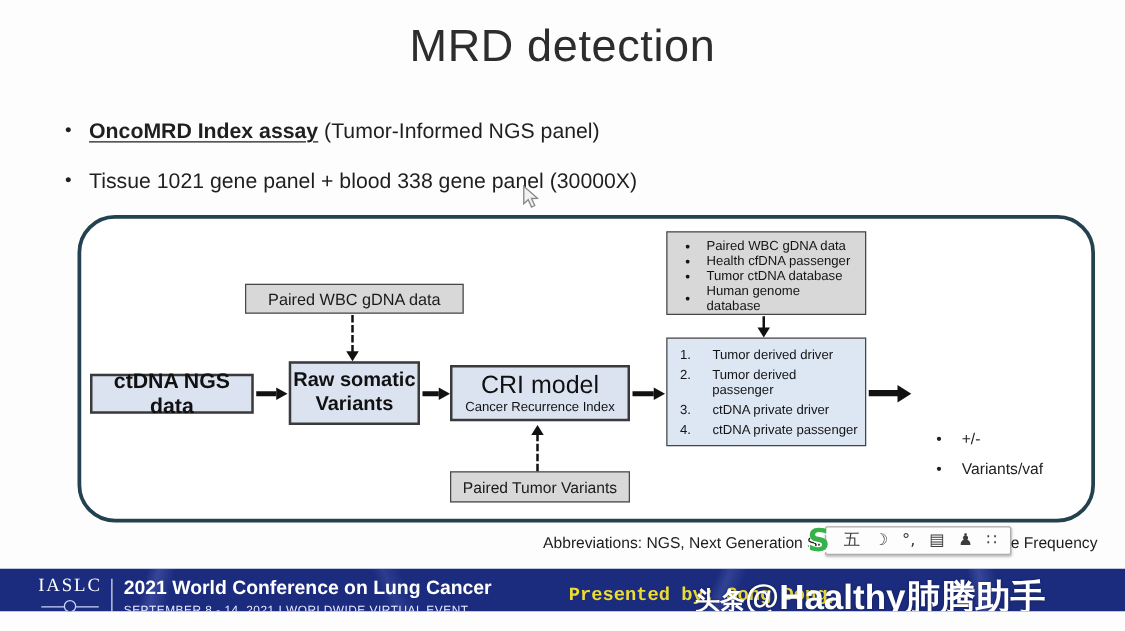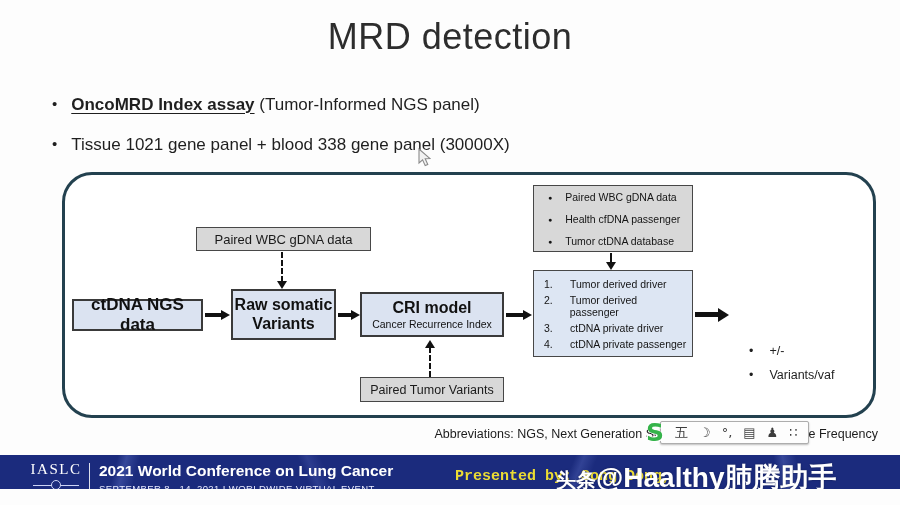--- a/index.html
+++ b/index.html
@@ -24,21 +24,21 @@
   .bluebox { position:absolute; background:#dbe3f1; border:2px solid #3a3a3a;
              display:flex; align-items:center; justify-content:center;
              color:#111; text-align:center; }
   .graybox { position:absolute; background:#d8d8d8; border:1.5px solid #474747;
              display:flex; align-items:center; justify-content:center;
              color:#1a1a1a; font-size:13px; }
   .bx-ctdna { left:72px; top:299px; width:131px; height:32px; font-weight:bold; font-size:17px; }
   .bx-raw   { left:231px; top:289px; width:105px; height:51px; font-weight:bold; font-size:16px;
               flex-direction:column; line-height:1.15; }
   .bx-cri   { left:360px; top:292px; width:144px; height:45px; flex-direction:column; }
-  .cri-t { font-weight:bold; font-size:16px; line-height:1.1; }
+  .cri-t { font-weight:normal; font-size:20px; line-height:1.1; }
   .cri-s { font-size:10.5px; margin-top:1px; }
   .bx-wbc   { left:196px; top:227px; width:175px; height:24px; }
   .bx-tumor { left:360px; top:377px; width:144px; height:25px; font-size:12.5px; }
 
   .bx-db { left:533px; top:185px; width:160px; height:67px; background:#d8d8d8;
            border:1.5px solid #474747; position:absolute; padding:5px 6px 4px 10px;
            display:flex; flex-direction:column; justify-content:space-between; }
   .db-row { font-size:10.5px; color:#141414; display:flex; align-items:center; }
   .db-row::before { content:"●"; font-size:7px; margin-right:13px; margin-left:4px; }
 
@@ -154,20 +154,23 @@
   <div class="bx-db">
     <div class="db-row">
         <span>Paired WBC gDNA data</span>
       </div>
     <div class="db-row">
         <span>Health cfDNA passenger</span>
       </div>
     <div class="db-row">
         <span>Tumor ctDNA database</span>
       </div>
+    <div class="db-row">
+        <span>Human genome database</span>
+      </div>
   </div>
 
   <div class="bx-cls">
     <div class="cls-row">
       <span class="cls-num">1.</span>
       <span>Tumor derived driver</span>
     </div>
     <div class="cls-row">
       <span class="cls-num">2.</span>
       <span>Tumor derived passenger</span>

